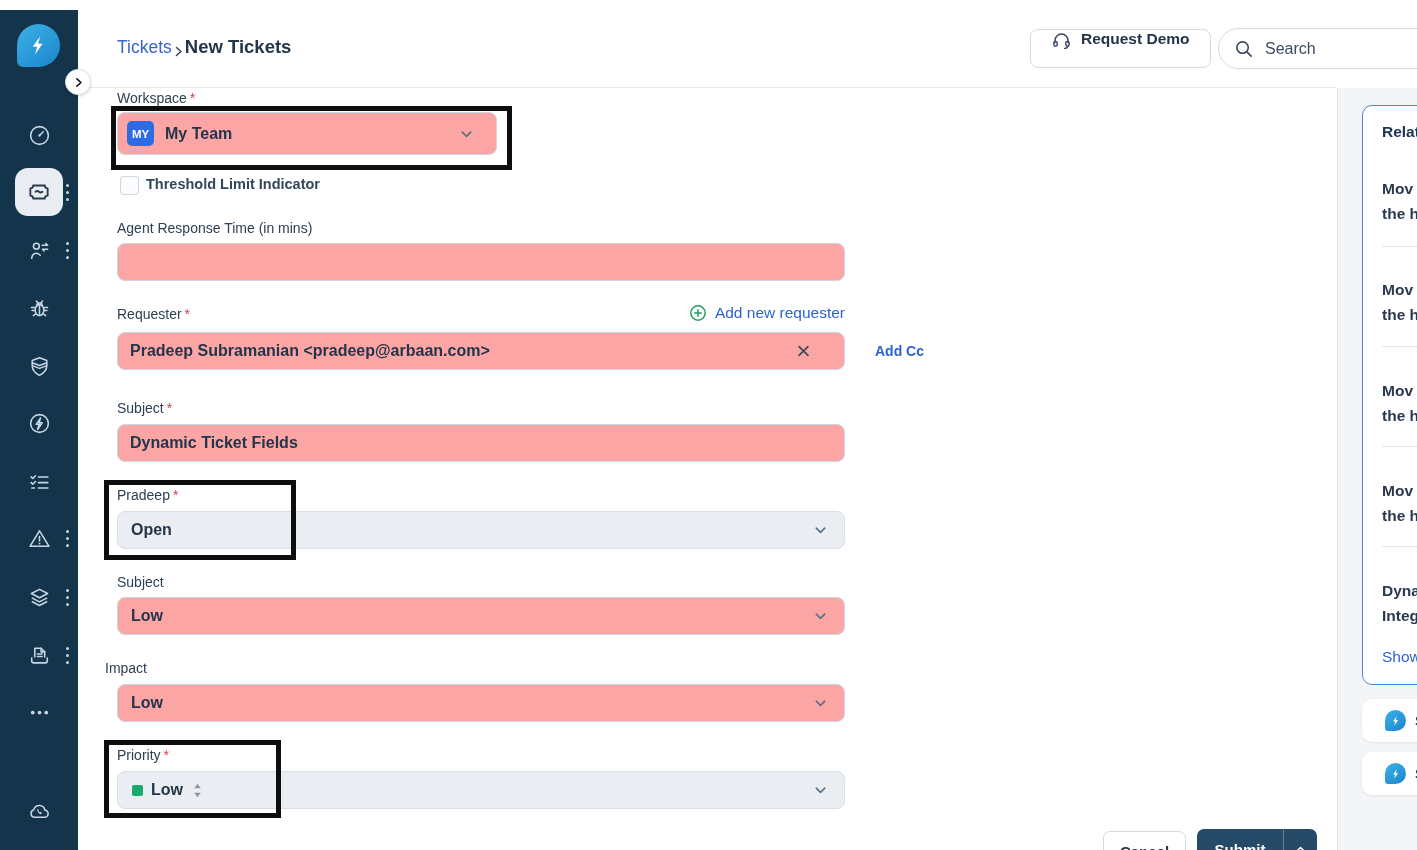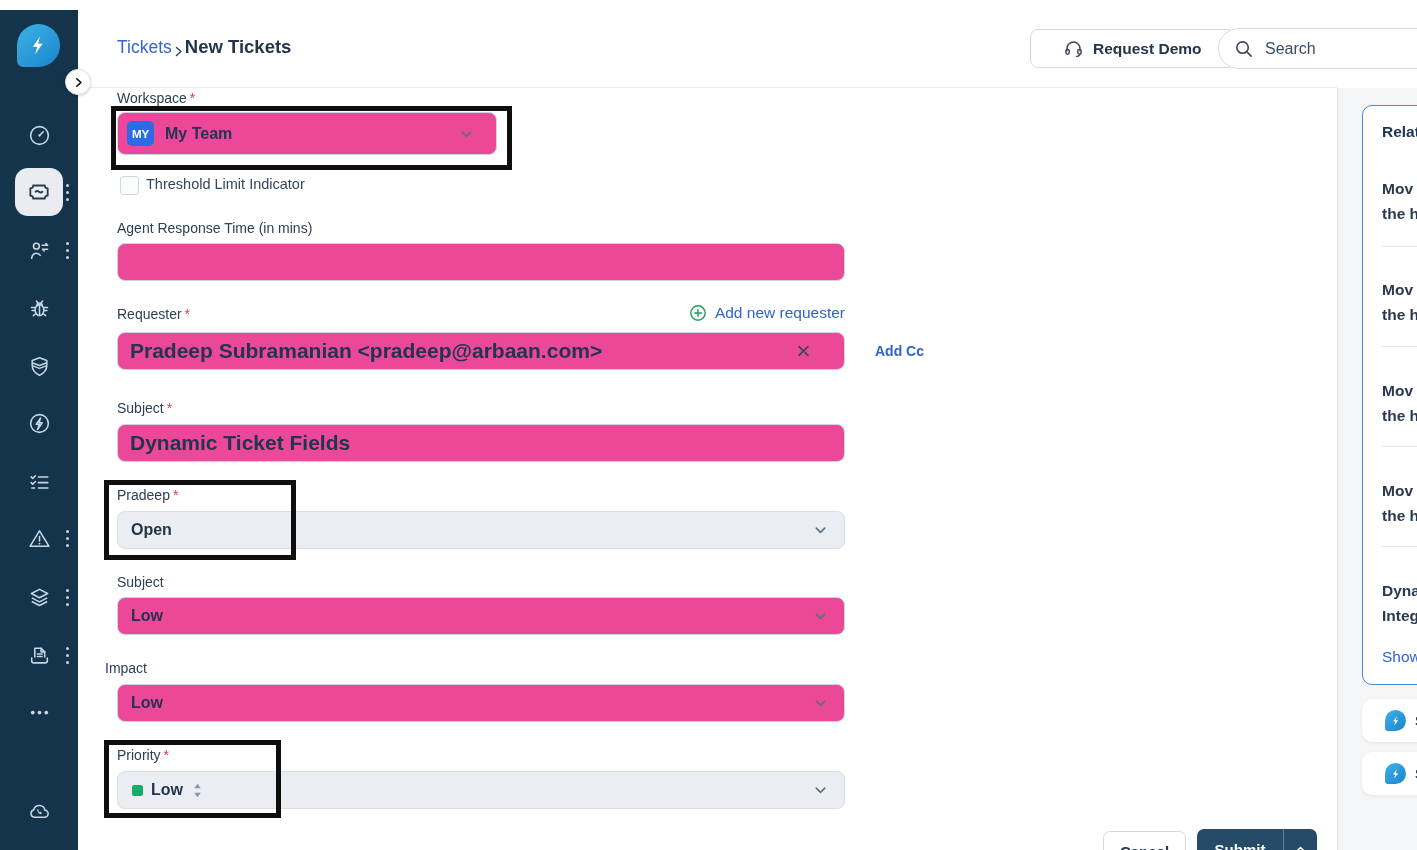--- a/index.html
+++ b/index.html
@@ -19,21 +19,21 @@
     border-radius:13px;display:flex;align-items:center;justify-content:center;}
   .kebab{position:absolute;left:66px;width:6px;height:17px;display:flex;flex-direction:column;justify-content:space-between;}
   .kebab i{width:3.4px;height:3.4px;border-radius:50%;background:#c7d6e2;}
 
   
   .topbar-border{position:absolute;left:78px;top:87px;width:1259px;height:1px;background:#e7eaee;}
   .breadcrumb{position:absolute;left:117px;top:36px;display:flex;align-items:flex-end;}
   .bc-parent{color:#3565d3;font-size:17.5px;}
   .bc-current{color:#22354a;font-size:18.5px;font-weight:700;}
   .btn-demo{position:absolute;left:1030px;top:29px;height:39px;background:#fff;border:1px solid #d5dae0;
-    border-radius:8px;display:flex;align-items:center;gap:9px;padding:0 32px;box-sizing:border-box;}
+    border-radius:8px;display:flex;gap:9px;padding:0 20px;box-sizing:border-box;}
   .btn-demo span{font-size:15.5px;font-weight:700;color:#22354a;}
   .search-pill{position:absolute;left:1218px;top:28px;width:240px;height:41px;border:1px solid #d5dae0;
     border-radius:22px;background:#fff;display:flex;align-items:center;gap:10px;padding:0 15px;box-sizing:border-box;}
   .search-pill input{border:none;outline:none;background:transparent;font-size:16px;color:#2e3f52;width:150px;
     font-family:"Liberation Sans",sans-serif;}
   .search-pill input::placeholder{color:#3a4c61;opacity:1;}
 
   
   .vdivider{position:absolute;left:1337px;top:88px;width:1px;height:762px;background:#e2e6ea;}
   .right-bg{position:absolute;left:1338px;top:88px;width:79px;height:762px;background:#f3f5f7;}
@@ -45,34 +45,34 @@
   .card-show{position:absolute;left:19px;font-size:15.5px;color:#2e63cf;}
   .pill{position:absolute;left:1362px;width:270px;height:43px;background:#fff;border-radius:10px;
     box-shadow:0 1px 3px rgba(20,40,60,.08);display:flex;align-items:center;gap:9px;padding-left:23px;box-sizing:border-box;}
   .pill span{font-size:15px;font-weight:700;color:#22354a;}
   .mini-logo{width:21px;height:21px;border-radius:50% 50% 50% 14%;flex:0 0 21px;
     background:linear-gradient(140deg,#36a9e1 20%,#1f8bd0 85%);display:flex;align-items:center;justify-content:center;}
 
   
   .flabel{position:absolute;font-size:14px;color:#2e4053;display:flex;gap:3px;}
   .req{color:#d73a49;}
-  .fsel,.finput{position:absolute;background:#ec4899;border:1px solid #cbd6e2;border-radius:8px;box-sizing:border-box;
+  .fsel,.finput{position:absolute;background:#fca5a5;border:1px solid #cbd6e2;border-radius:8px;box-sizing:border-box;
     display:flex;align-items:center;}
   .fsel-gray{background:#eaeef2;border-color:#d8dee5;}
-  .fval{font-size:21px;font-weight:700;color:#22354a;}
+  .fval{font-size:16px;font-weight:700;color:#22354a;}
   .chev{position:absolute;right:16px;top:50%;transform:translateY(-50%);display:flex;}
   .w-select{left:117px;top:112px;width:380px;height:43px;padding-left:9px;gap:11px;}
   .my-badge{width:27px;height:25px;border-radius:5px;background:#2d6be4;color:#fff;font-size:11.5px;font-weight:700;
     display:flex;align-items:center;justify-content:center;}
   .ann{position:absolute;border:5px solid #0e0e0e;box-sizing:border-box;z-index:5;pointer-events:none;}
   .ann-workspace{left:111px;top:106px;width:401px;height:64px;}
   .ann-status{left:104px;top:480px;width:192px;height:80px;}
   .ann-priority{left:104px;top:740px;width:177px;height:78px;}
   .cbx{position:absolute;left:120px;top:176px;width:17px;height:17px;border:1px solid #cfd8e1;border-radius:3px;background:#fbfcfd;}
-  .cbx-label{position:absolute;left:146px;top:176px;font-size:14.5px;font-weight:400;color:#33475b;}
+  .cbx-label{position:absolute;left:146px;top:176px;font-size:14.5px;font-weight:700;color:#33475b;}
   .art-input{left:117px;top:243px;width:728px;height:38px;}
   .art-input input{border:none;outline:none;background:transparent;width:100%;padding:0 12px;font-size:15.5px;
     font-family:"Liberation Sans",sans-serif;color:#22354a;}
   .req-row-link{position:absolute;left:675px;top:304px;width:170px;display:flex;align-items:center;gap:8px;justify-content:flex-end;}
   .req-row-link span{font-size:15.5px;color:#2e63cf;}
   .requester-input{left:117px;top:332px;width:728px;height:38px;padding-left:12px;}
   .clear-x{position:absolute;right:34px;top:50%;transform:translateY(-50%);display:flex;}
   .addcc{position:absolute;left:875px;top:343px;font-size:14px;font-weight:700;color:#2e63cf;}
   .subject-input{left:117px;top:424px;width:728px;height:38px;padding-left:12px;}
   .status-sel{left:117px;top:511px;width:728px;height:38px;padding-left:13px;}

